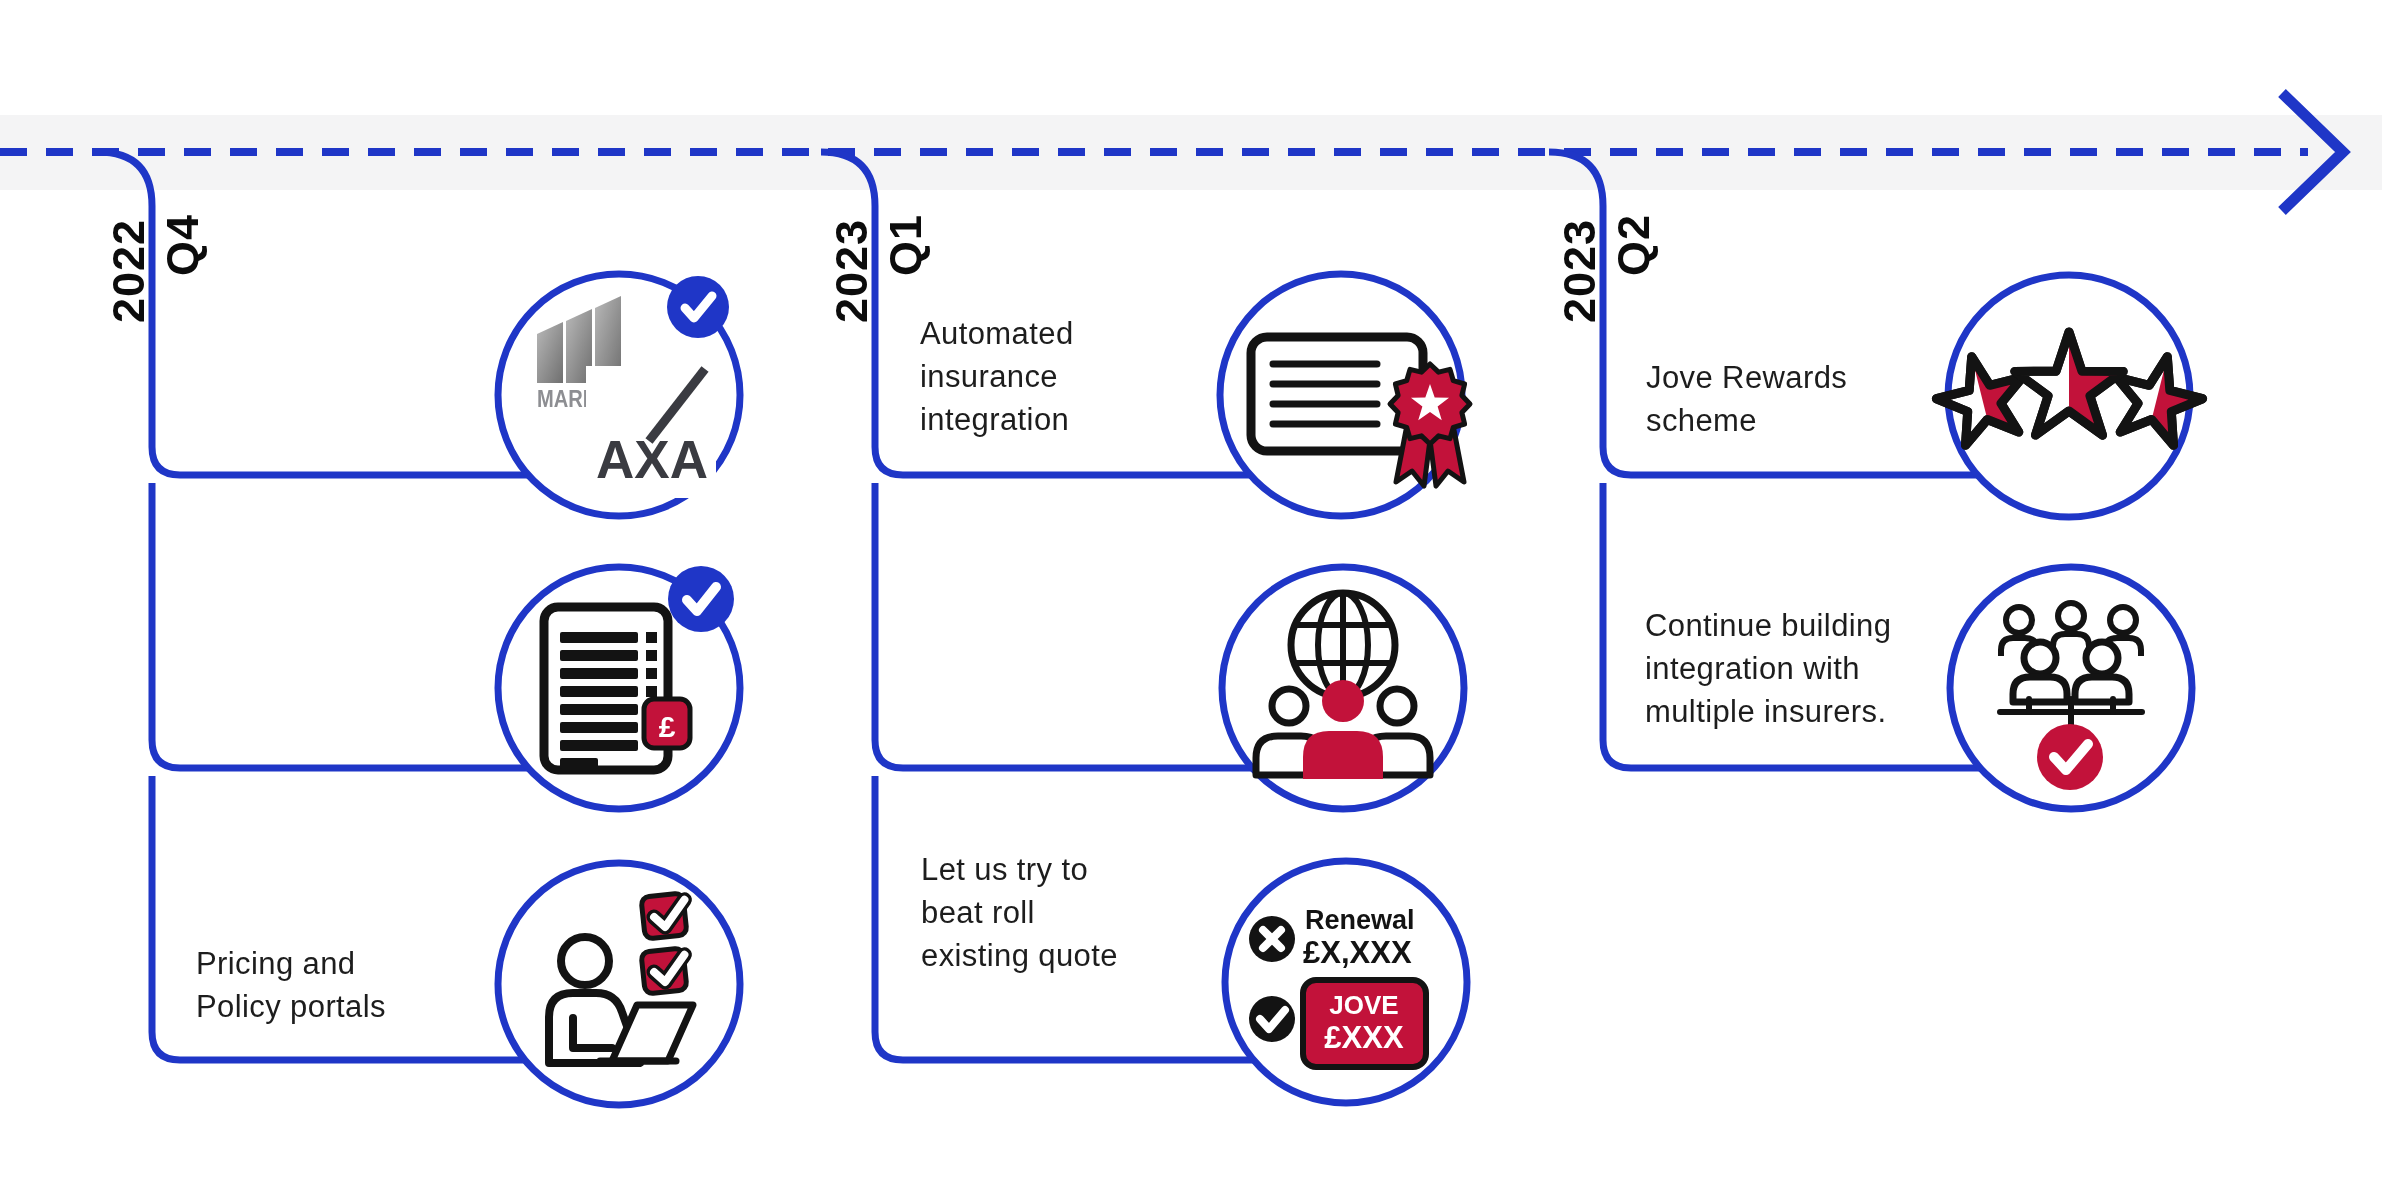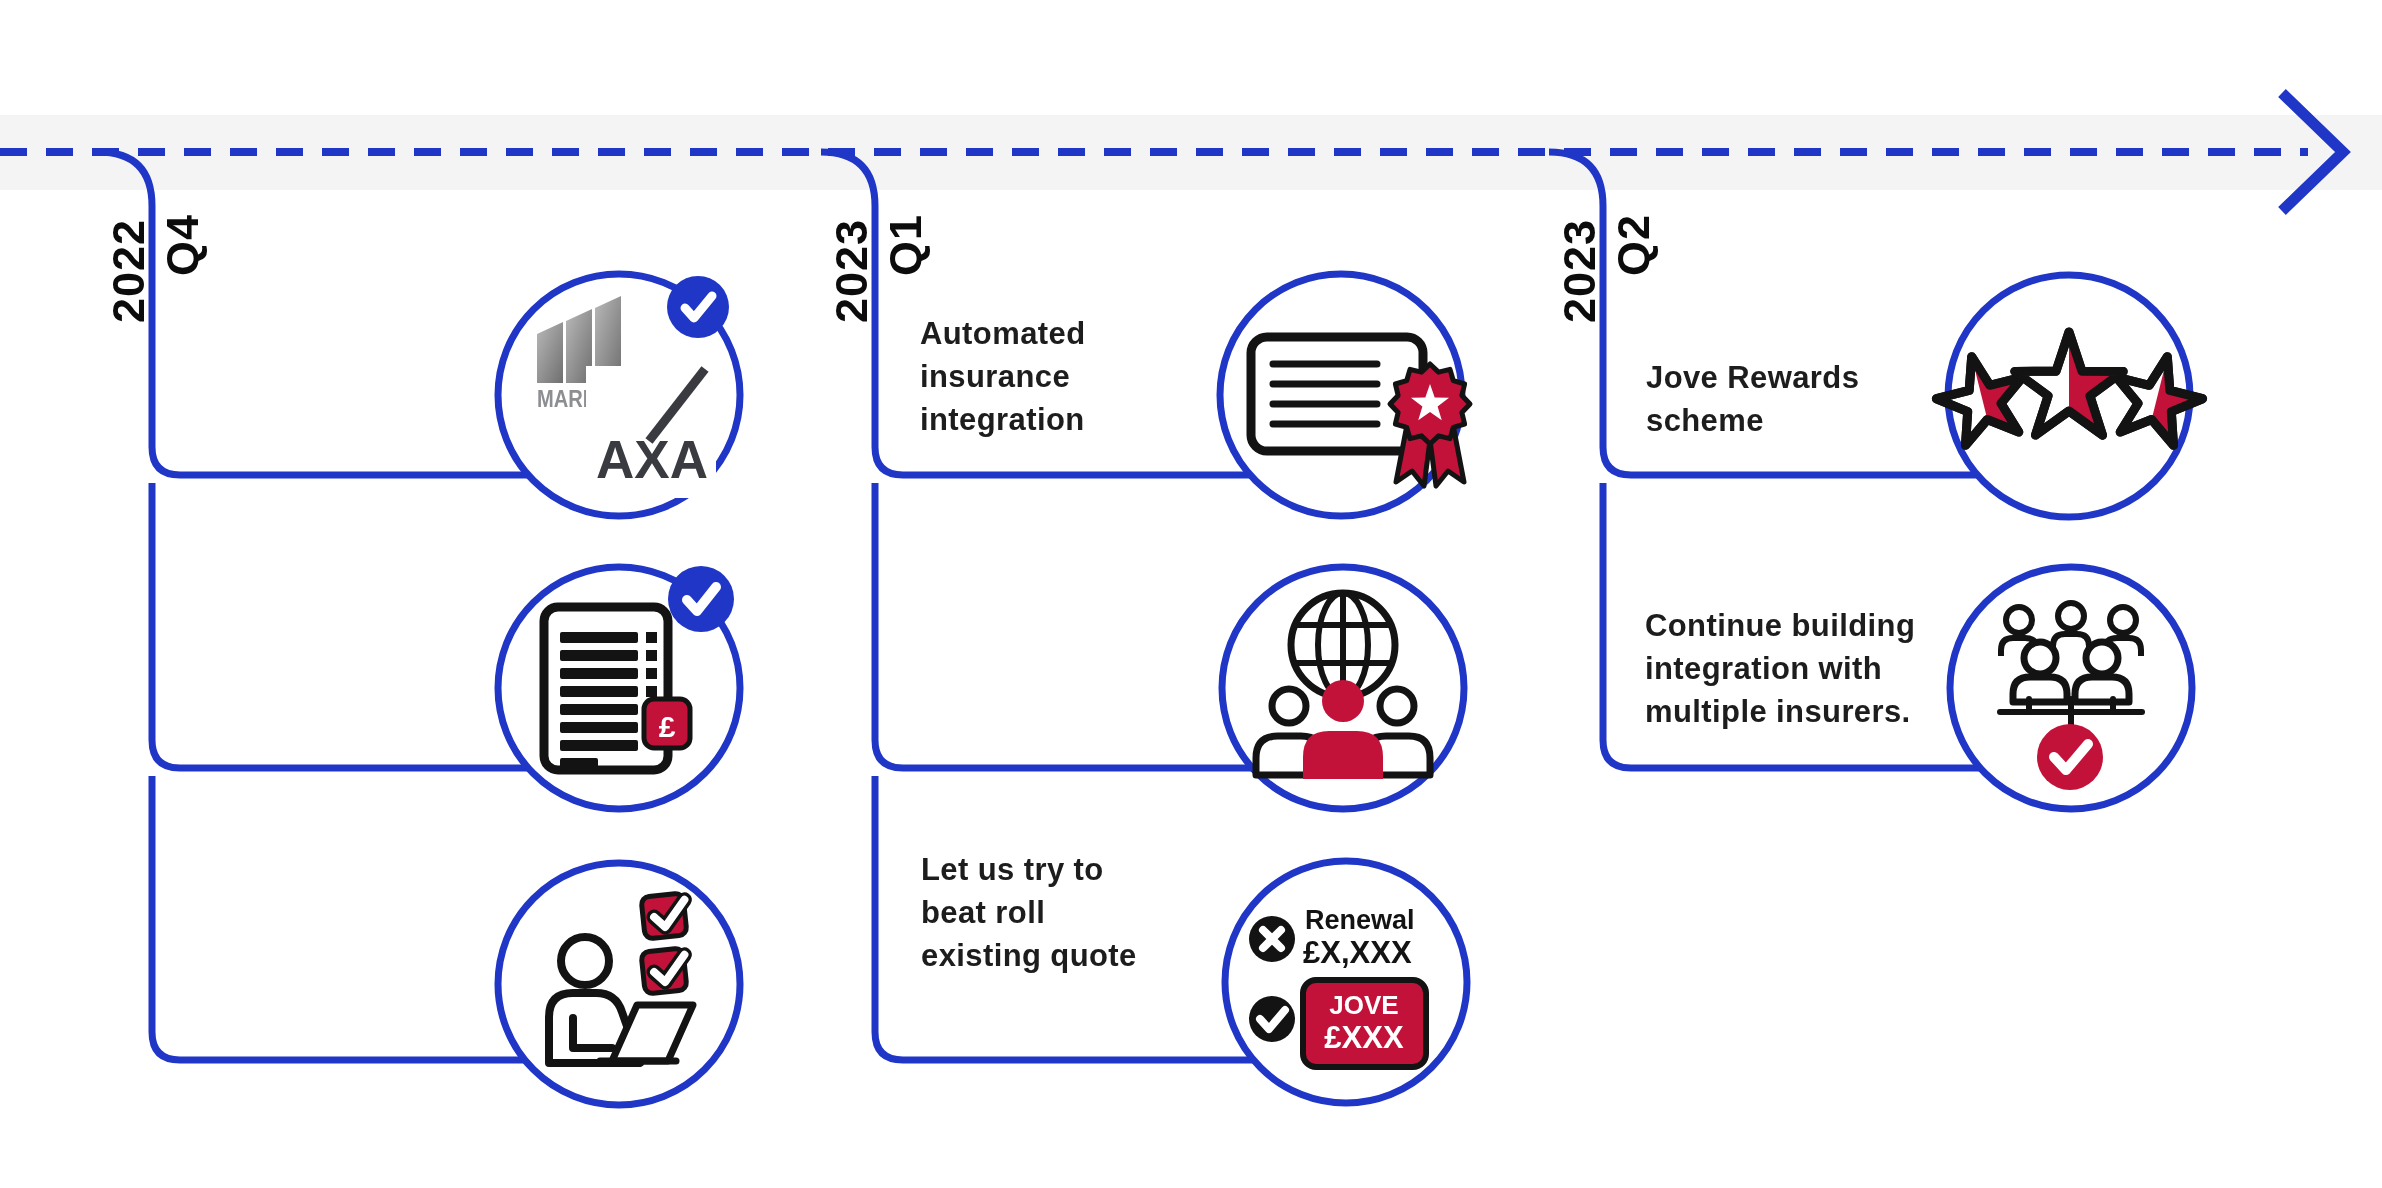--- a/index.html
+++ b/index.html
@@ -1,20 +1,20 @@
 <!DOCTYPE html>
 <html><head>
 <meta charset="utf-8">
 <style>
   html,body{margin:0;padding:0;background:#fff;}
   .canvas{position:relative;width:2382px;height:1188px;background:#fff;overflow:hidden;
           font-family:"Liberation Sans",sans-serif;}
   .gfx{position:absolute;left:0;top:0;}
   .milestone{position:absolute;font-size:31px;line-height:43px;letter-spacing:.4px;
-             color:#1d1d1d;font-weight:700;}
+             color:#1d1d1d;font-weight:400;}
   .milestone span{display:block;white-space:nowrap;}
   .qlabel{position:absolute;font-size:45px;font-weight:700;color:#0c0c0c;line-height:1;
           letter-spacing:1px;white-space:nowrap;transform-origin:0 0;transform:rotate(-90deg);}
   
   .t-c1r1{left:195px;top:356px}
   .t-c1r2{left:195px;top:648px}
   .t-c1r3{left:196px;top:942px}
   .t-c2r1{left:920px;top:312px}
   .t-c2r2{left:918px;top:648px}
   .t-c2r3{left:921px;top:848px}
@@ -227,20 +227,24 @@
     </g>
   </svg>
 
   <div class="qlabel y-c1">2022</div>
   <div class="qlabel q-c1">Q4</div>
   <div class="qlabel y-c2">2023</div>
   <div class="qlabel q-c2">Q1</div>
   <div class="qlabel y-c3">2023</div>
   <div class="qlabel q-c3">Q2</div>
 
+  <div class="milestone t-c1r3">
+    <span>Pricing and</span>
+    <span>Policy portals</span>
+  </div>
   <div class="milestone t-c2r1">
     <span>Automated</span>
     <span>insurance</span>
     <span>integration</span>
   </div>
   <div class="milestone t-c2r3">
     <span>Let us try to</span>
     <span>beat roll</span>
     <span>existing quote</span>
   </div>

